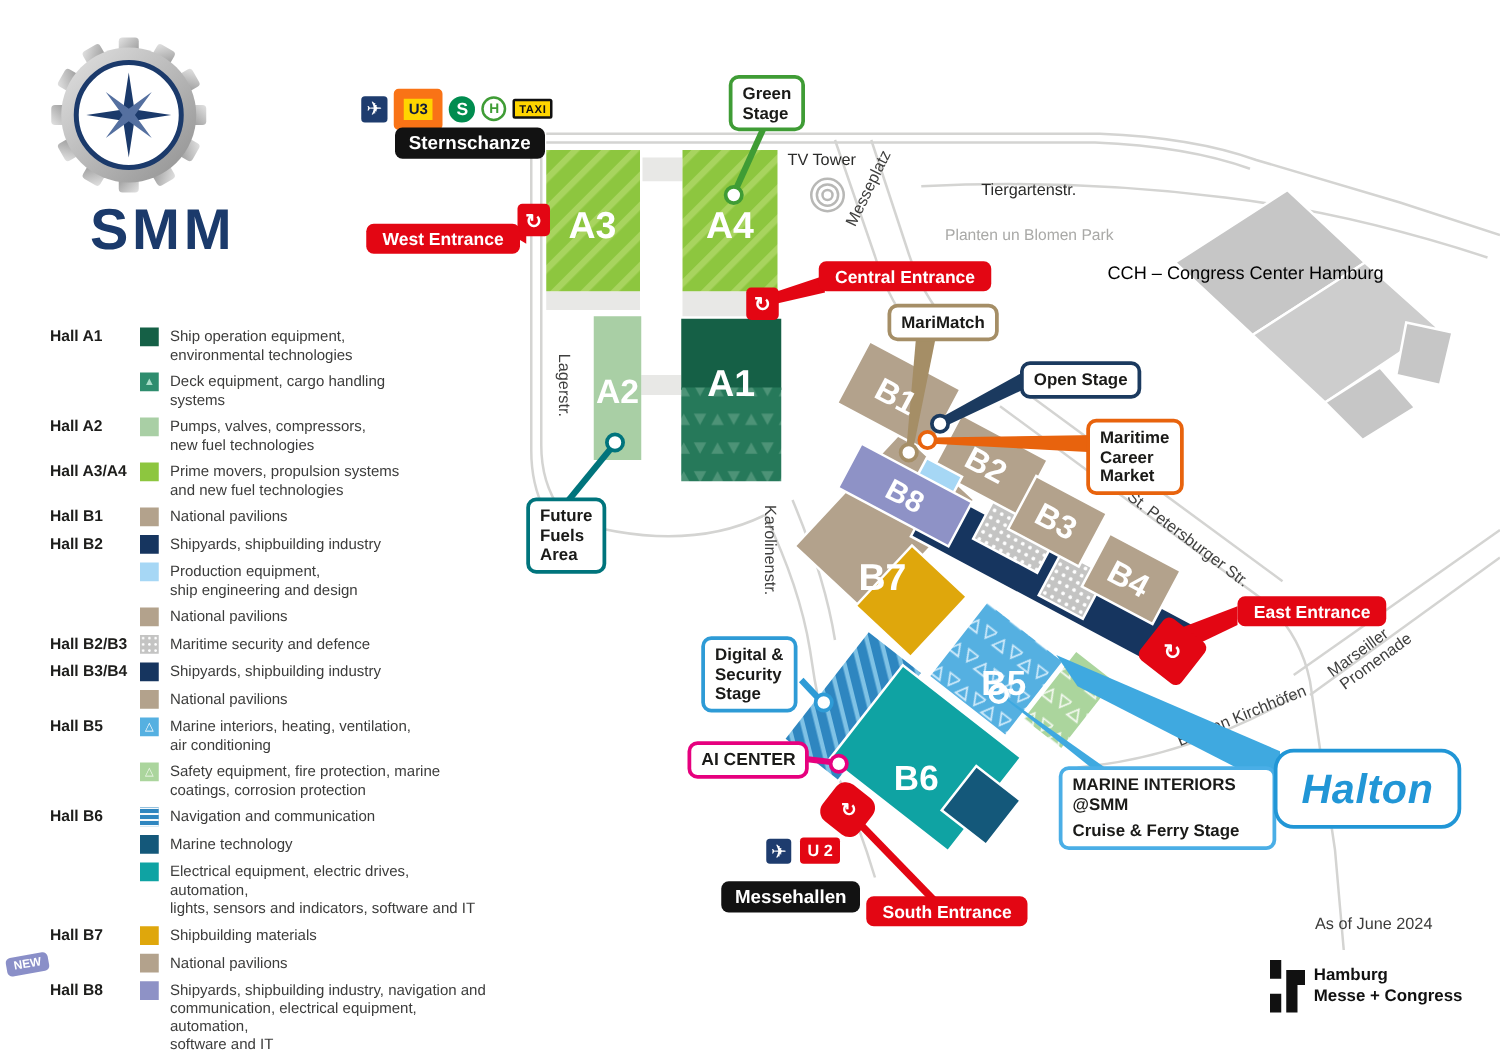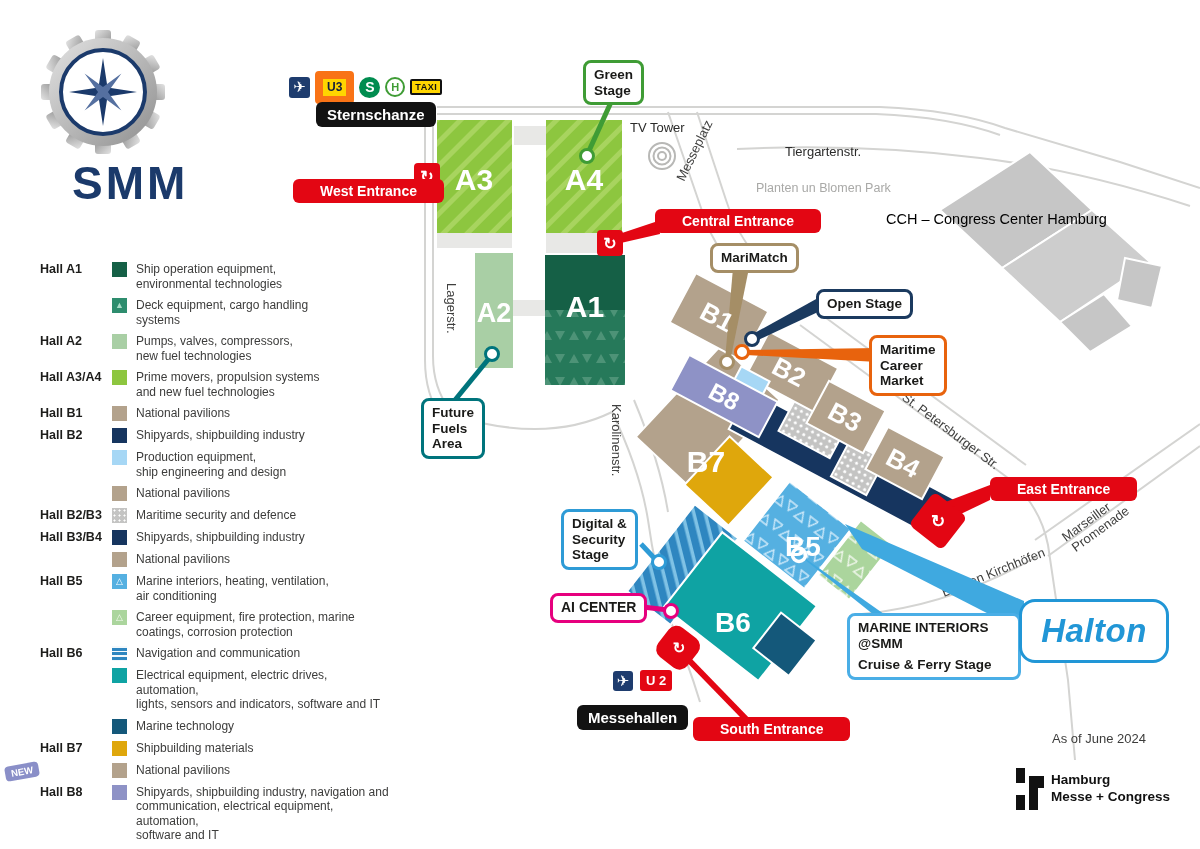--- a/index.html
+++ b/index.html
@@ -42,21 +42,21 @@
   .t-h{width:16px;height:16px;background:#fff;border:2.5px solid #3f9c35;border-radius:50%;color:#3f9c35;
        font-weight:bold;font-size:11px;display:flex;align-items:center;justify-content:center;}
   .t-taxi{background:#ffd500;border:2px solid #111;border-radius:2px;color:#111;font-weight:bold;
           font-size:9px;padding:0 3px;height:12px;display:flex;align-items:center;letter-spacing:.5px;}
   #transit-bottom{left:613px;top:670px;display:flex;gap:7px;align-items:center;}
   .t-u2{background:#e30613;border-radius:3px;color:#fff;font-weight:bold;font-size:13px;
         padding:1px 6px;height:19px;display:flex;align-items:center;}
 
   
   .pill{background:#121212;color:#fff;font-weight:bold;font-size:15px;padding:4px 11px;border-radius:6px;}
-  .redlbl{background:#e30613;color:#fff;font-weight:bold;font-size:14px;padding:4px 27px;border-radius:6px;}
+  .redlbl{background:#e30613;color:#fff;font-weight:bold;font-size:14px;padding:4px 13px;border-radius:6px;}
 
   
   .callout{background:#fff;border:3px solid #888;border-radius:8px;color:#1a1a18;font-weight:bold;
            font-size:13.5px;line-height:15.5px;padding:4px 8px;}
   .b-green{border-color:#3f9c35}.b-teal{border-color:#00747c}.b-tanc{border-color:#a58e66}
   .b-navy{border-color:#1b3a5f}.b-orange{border-color:#e8630d}.b-blue{border-color:#2e9bd6}
   .b-magenta{border-color:#e6007e}.b-ltblue{border-color:#4aaee6}.b-halton{border-color:#2196d6;border-radius:16px}
   #halton-box{width:128px;height:50px;display:flex;align-items:center;justify-content:center;}
   #halton-logo{color:#2196d6;font-weight:bold;font-style:italic;font-size:33px;letter-spacing:.5px;}
 
@@ -346,38 +346,38 @@
           <span>△</span>
         </div>
         <div class="ltext pre">Marine interiors, heating, ventilation,
 air conditioning</div>
       </div>
     <div class="lrow">
         <div class="lhall"></div>
         <div class="sw sw-tri-green">
           <span>△</span>
         </div>
-        <div class="ltext pre">Career equipment, fire protection, marine
+        <div class="ltext pre">Safety equipment, fire protection, marine
 coatings, corrosion protection</div>
       </div>
     <div class="lrow">
         <div class="lhall">Hall B6</div>
         <div class="sw sw-stripes"></div>
         <div class="ltext pre">Navigation and communication</div>
       </div>
     <div class="lrow">
         <div class="lhall"></div>
+        <div class="sw sw-marine"></div>
+        <div class="ltext pre">Marine technology</div>
+      </div>
+    <div class="lrow">
+        <div class="lhall"></div>
         <div class="sw sw-teal"></div>
         <div class="ltext pre">Electrical equipment, electric drives, automation,
 lights, sensors and indicators, software and IT</div>
-      </div>
-    <div class="lrow">
-        <div class="lhall"></div>
-        <div class="sw sw-marine"></div>
-        <div class="ltext pre">Marine technology</div>
       </div>
     <div class="lrow">
         <div class="lhall">Hall B7</div>
         <div class="sw sw-gold"></div>
         <div class="ltext pre">Shipbuilding materials</div>
       </div>
     <div class="lrow">
         <div class="lhall"></div>
         <div class="sw sw-tan"></div>
         <div class="ltext pre">National pavilions</div>

